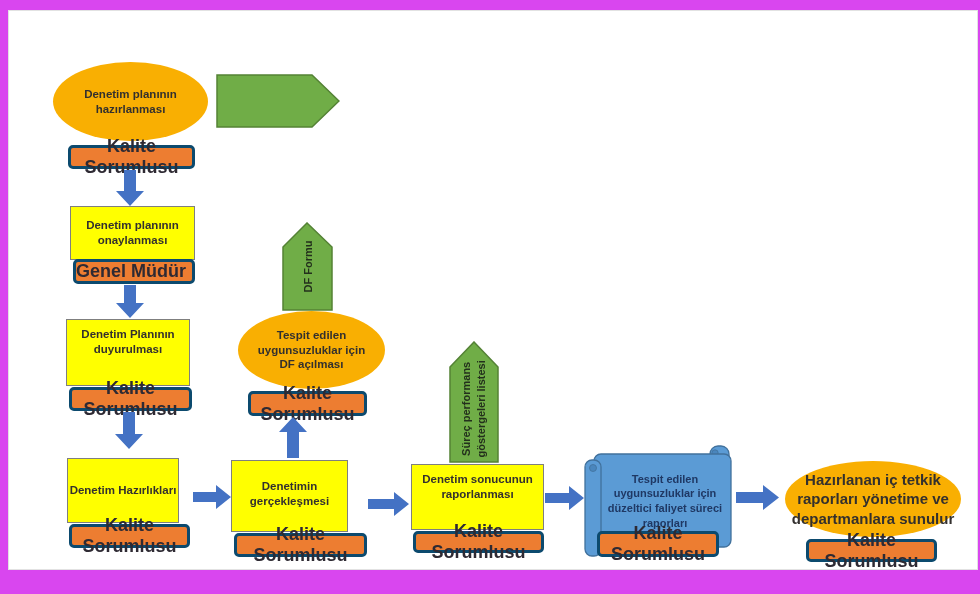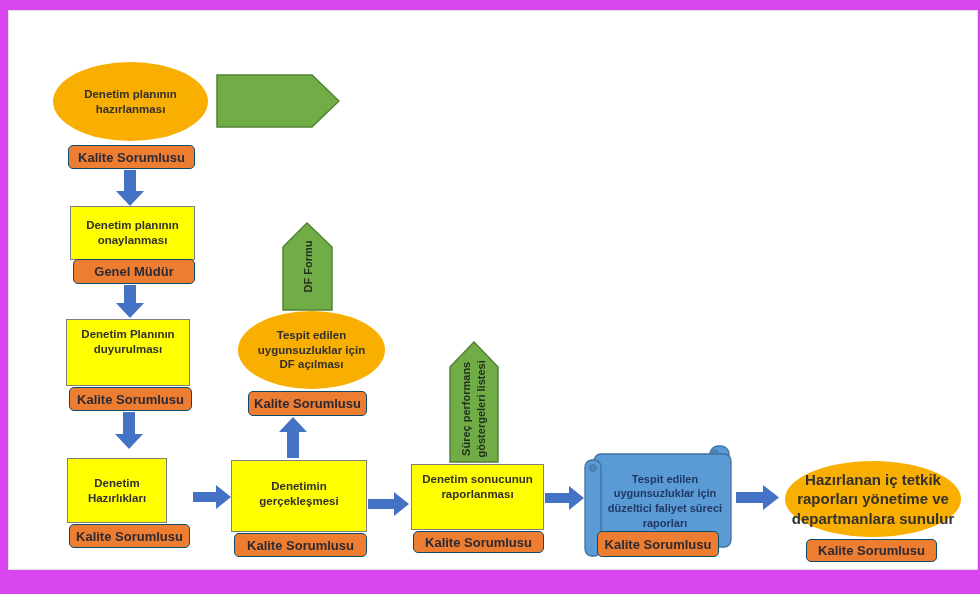--- a/index.html
+++ b/index.html
@@ -15,23 +15,23 @@
            color:#33302e;font-size:11.5px;font-weight:600;line-height:1.3;}
 
   
   .proc{background:#FFFF00;border:1px solid #7f7f7f;display:flex;flex-direction:column;
         align-items:center;justify-content:center;text-align:center;
         color:#33302e;font-size:11.5px;font-weight:600;line-height:1.3;}
   .proc.top{justify-content:flex-start;padding-top:7px;}
   .proc.hightext{justify-content:flex-start;padding-top:18px;}
 
   
-  .owner{background:#ED7D31;border:1px solid #0c4a6e;border-radius:5px;
-         display:flex;align-items:center;justify-content:center;text-align:center;
-         color:#2e2a33;font-size:13px;font-weight:600;}
+  .owner{background:#ED7D31;border:3px solid #0c4a6e;border-radius:5px;
+         display:flex;align-items:center;justify-content:flex-start;text-align:center;
+         color:#2e2a33;font-size:18px;font-weight:600;}
 
   
   .doc-text{position:absolute;color:#23301c;font-weight:600;}
   .doc-text.h{font-size:11.5px;line-height:1.35;text-align:left;}
   .doc-rot{display:flex;align-items:center;justify-content:center;}
   .doc-rot > div{transform:rotate(-90deg);white-space:nowrap;text-align:center;
                  font-size:11px;line-height:1.35;color:#23301c;font-weight:600;}
 
   
   .scroll-text{position:absolute;display:flex;flex-direction:column;align-items:center;
@@ -81,21 +81,21 @@
     <span>duyurulması</span>
   </div>
   <div class="abs owner" style="left:69px;top:387px;width:123px;height:24px;">
     <span>Kalite Sorumlusu</span>
   </div>
 
   <svg class="abs" style="left:115px;top:412px;" width="28" height="37" viewBox="0 0 28 37">
     <polygon points="8,0 20,0 20,22 28,22 14,37 0,22 8,22" fill="#4472C4"></polygon>
   </svg>
 
-  <div class="abs proc" style="left:67px;top:458px;width:100px;height:65px;">
+  <div class="abs proc" style="left:67px;top:458px;width:112px;height:65px;text-align:right;">
     <span>Denetim Hazırlıkları</span>
   </div>
   <div class="abs owner" style="left:69px;top:524px;width:121px;height:24px;">
     <span>Kalite Sorumlusu</span>
   </div>
 
   <svg class="abs" style="left:193px;top:485px;" width="38" height="24" viewBox="0 0 38 24">
     <polygon points="0,7 23,7 23,0 38,12 23,24 23,17 0,17" fill="#4472C4"></polygon>
   </svg>
 
@@ -114,21 +114,21 @@
     <span>DF açılması</span>
   </div>
   <div class="abs owner" style="left:248px;top:391px;width:119px;height:25px;">
     <span>Kalite Sorumlusu</span>
   </div>
 
   <svg class="abs" style="left:279px;top:417px;" width="28" height="41" viewBox="0 0 28 41">
     <polygon points="8,41 8,15 0,15 14,0 28,15 20,15 20,41" fill="#4472C4"></polygon>
   </svg>
 
-  <div class="abs proc hightext" style="left:231px;top:460px;width:136px;height:72px;">
+  <div class="abs proc hightext" style="left:231px;top:460px;width:117px;height:72px;">
     <span>Denetimin gerçekleşmesi</span>
   </div>
   <div class="abs owner" style="left:234px;top:533px;width:133px;height:24px;">
     <span>Kalite Sorumlusu</span>
   </div>
 
   <svg class="abs" style="left:368px;top:492px;" width="41" height="24" viewBox="0 0 41 24">
     <polygon points="0,7 26,7 26,0 41,12 26,24 26,17 0,17" fill="#4472C4"></polygon>
   </svg>
 

